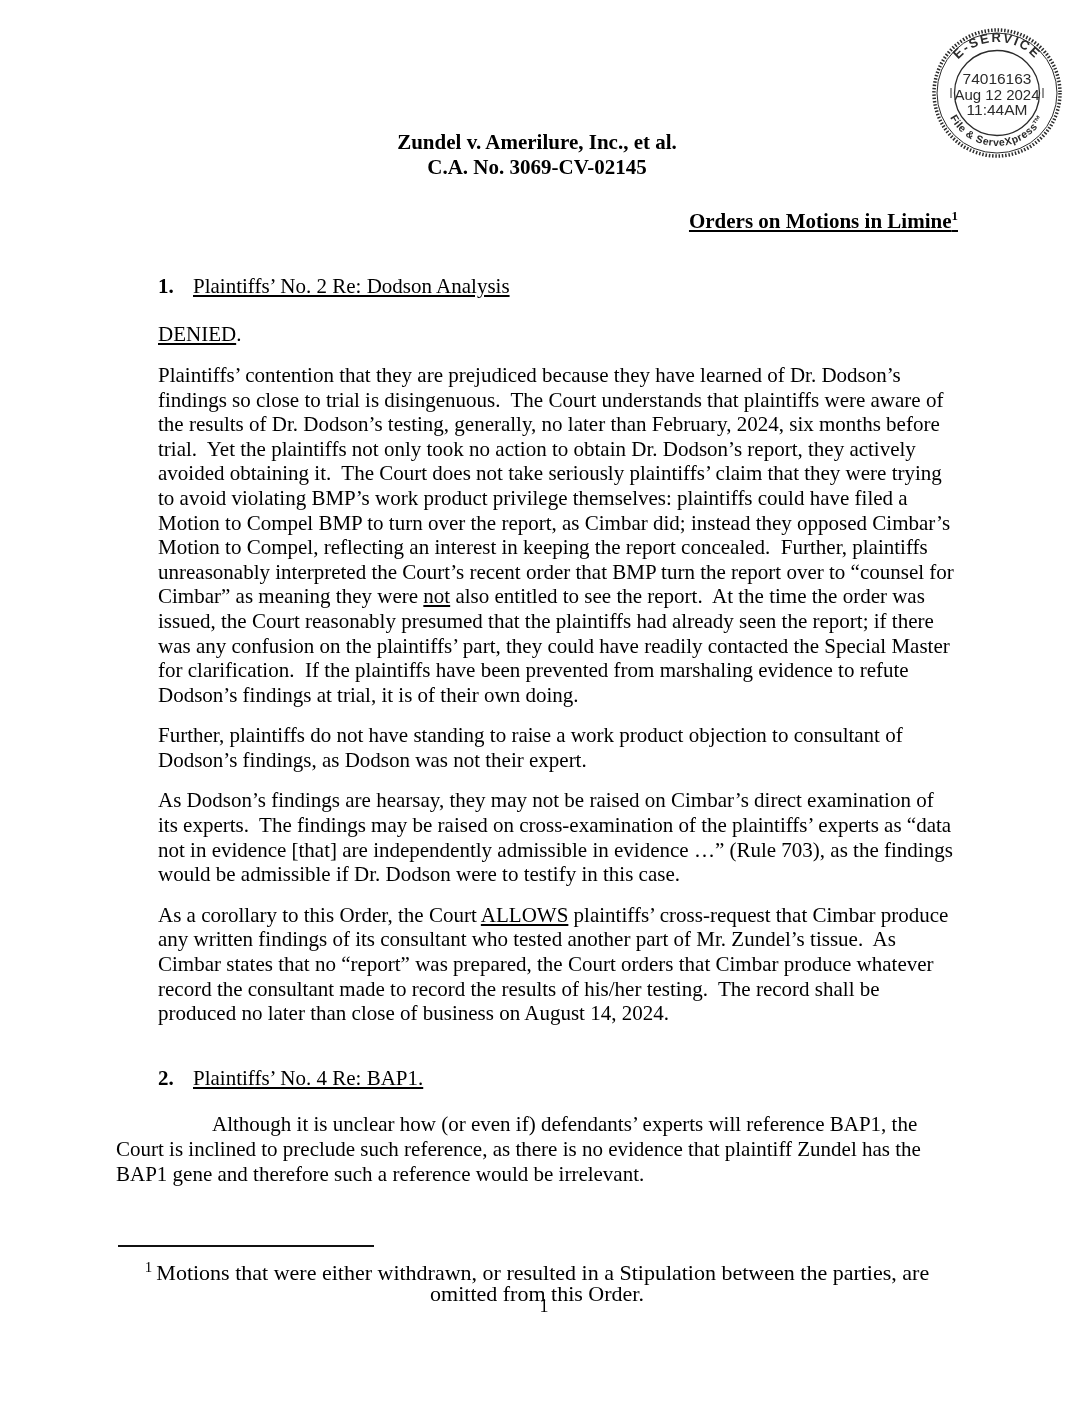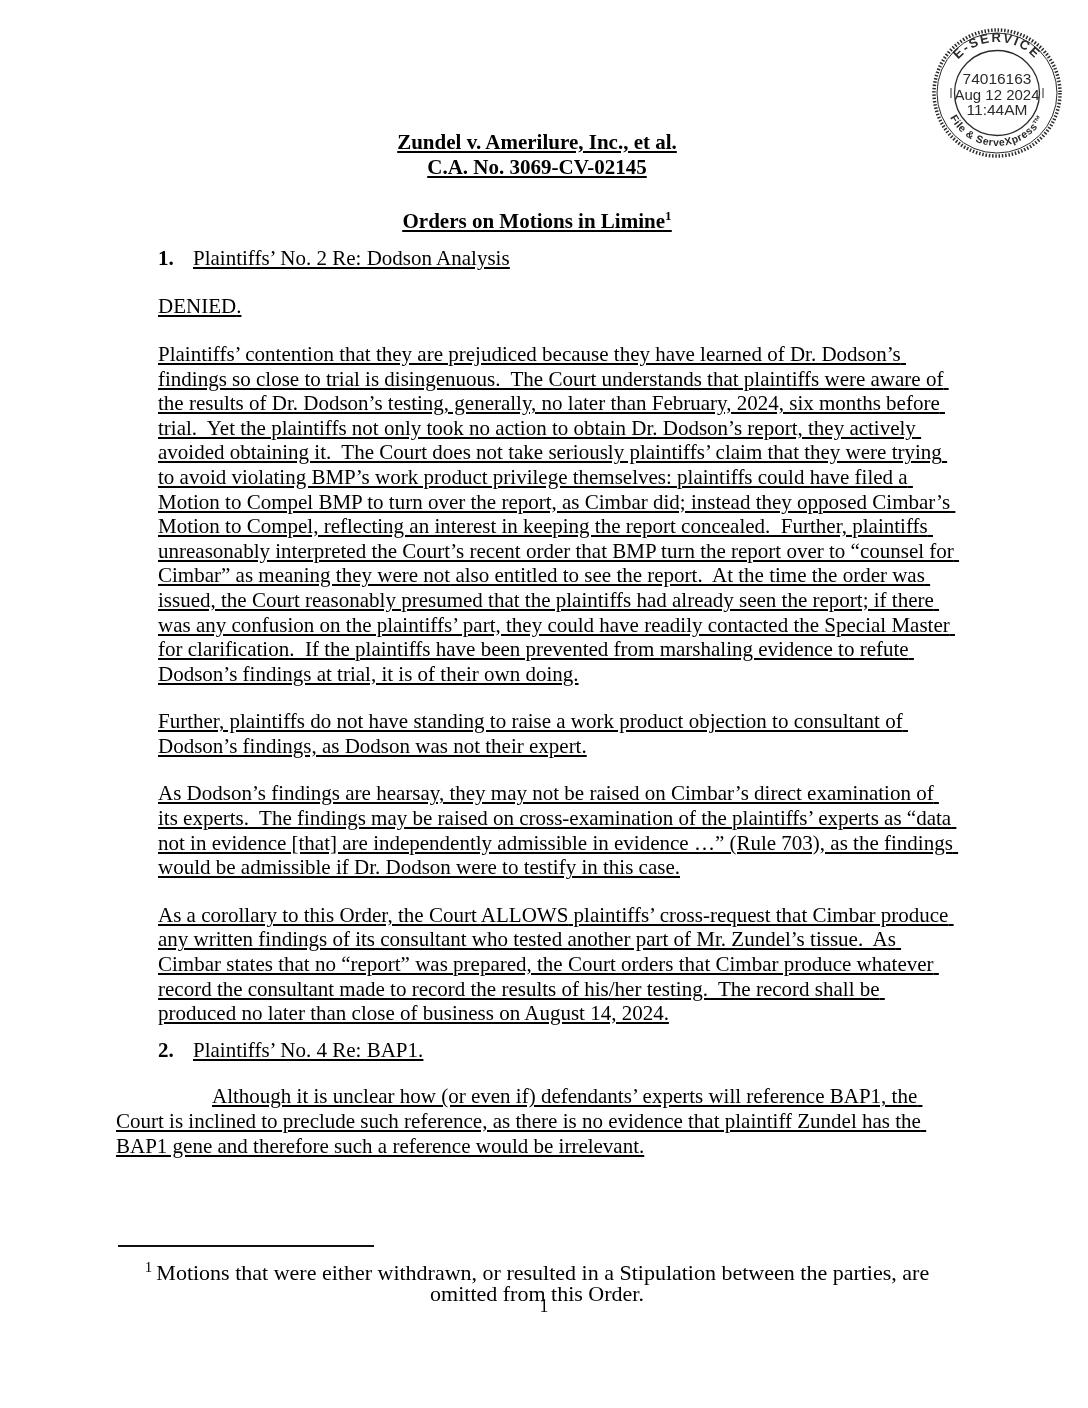--- a/index.html
+++ b/index.html
@@ -2,30 +2,30 @@
 <html><head>
 <meta charset="utf-8">
 <style>
   html, body { margin:0; padding:0; background:#ffffff; }
   body {
     width:1088px; height:1408px;
     font-family:"Liberation Serif", serif;
     color:#000;
   }
   .page { position:relative; width:1088px; height:1408px; overflow:hidden; background:#fff; }
-  .content { padding:130px 130px 0 116px; font-size:21px; line-height:24.6px;text-decoration:underline; }
+  .content { padding:130px 130px 0 116px; font-size:21px; line-height:24.6px; }
   .u { text-decoration:underline; text-underline-offset:2px; }
   .case-name, .case-number { text-align:center; font-weight:bold; }
-  .doc-title { text-align:center; font-weight:bold; margin-top:25px; }
+  .doc-title { text-align:right; font-weight:bold; margin-top:25px; }
   .doc-title sup { font-size:0.62em; }
-  .item-heading { margin:12px 0 0 42px; }
+  .item-heading { margin:40px 0 0 42px; }
   .item-num { display:inline-block; min-width:35px; font-weight:bold; }
   .item-title { text-decoration:underline; text-underline-offset:2px; }
   .ruling { margin:24px 0 12px 42px; }
-  .para { margin:23px 0 0 42px; max-width:800px; white-space:pre-wrap; }
+  .para { margin:16px 0 0 42px; max-width:800px; white-space:pre-wrap; }
   .para-flush { margin:22px 0 0 0; max-width:842px; white-space:pre-wrap; text-indent:96px; }
   .footnote-area { position:absolute; left:116px; top:1245px; width:842px; font-size:22px; line-height:21px;text-align:center; }
   .footnote-sep { width:256px; border:0; border-top:2px solid #111; margin:0 0 10px 2px; }
   .footnote { margin:0; white-space:pre-wrap; }
   .footnote sup { margin-right:4px; font-size:0.68em; }
   .page-num { position:absolute; top:1296px; left:0; width:100%; text-align:center; font-size:18px; }
   .stamp { position:absolute; top:26px; left:930px; width:134px; height:134px; }
   .stamp svg { display:block; }
   .stamp text { font-family:"Liberation Sans", sans-serif; fill:#2b2b2b; }
   .stamp circle, .stamp line { stroke:#2b2b2b; fill:none; }

